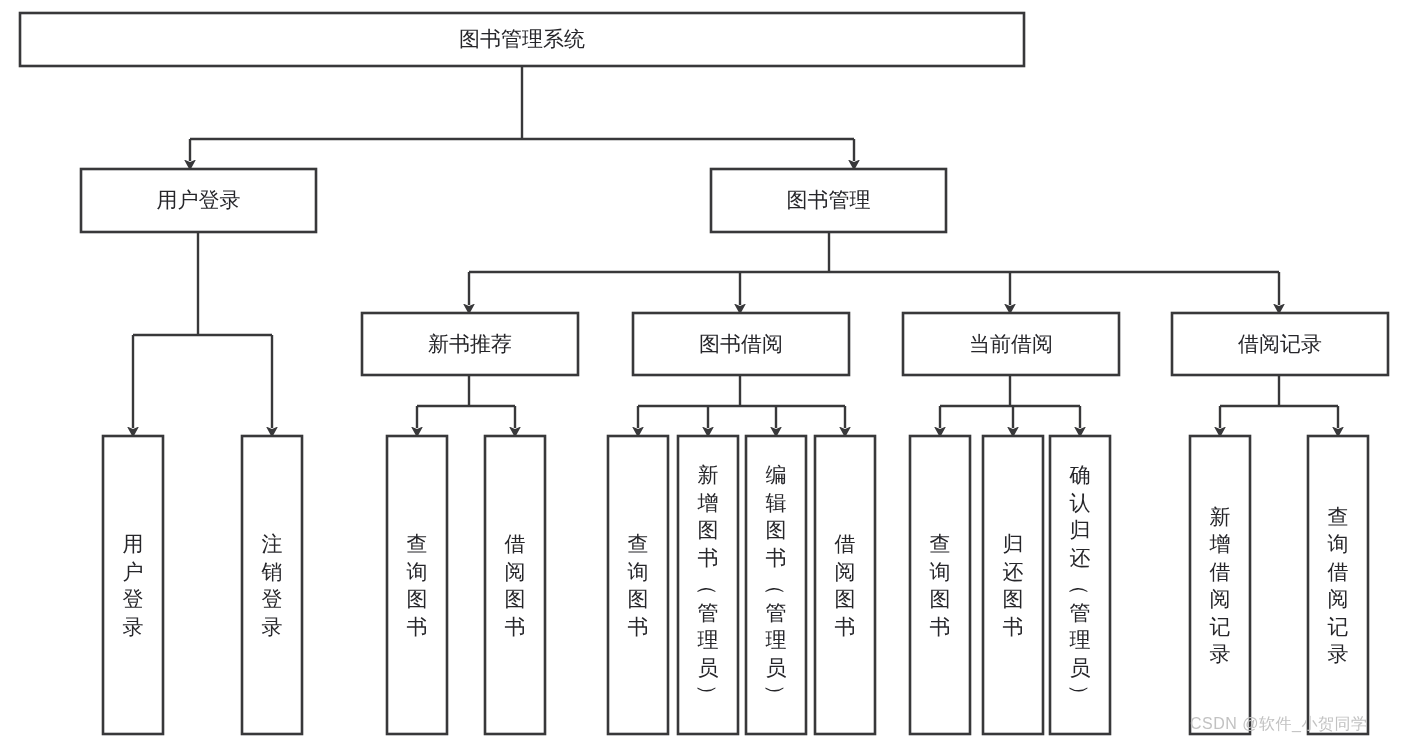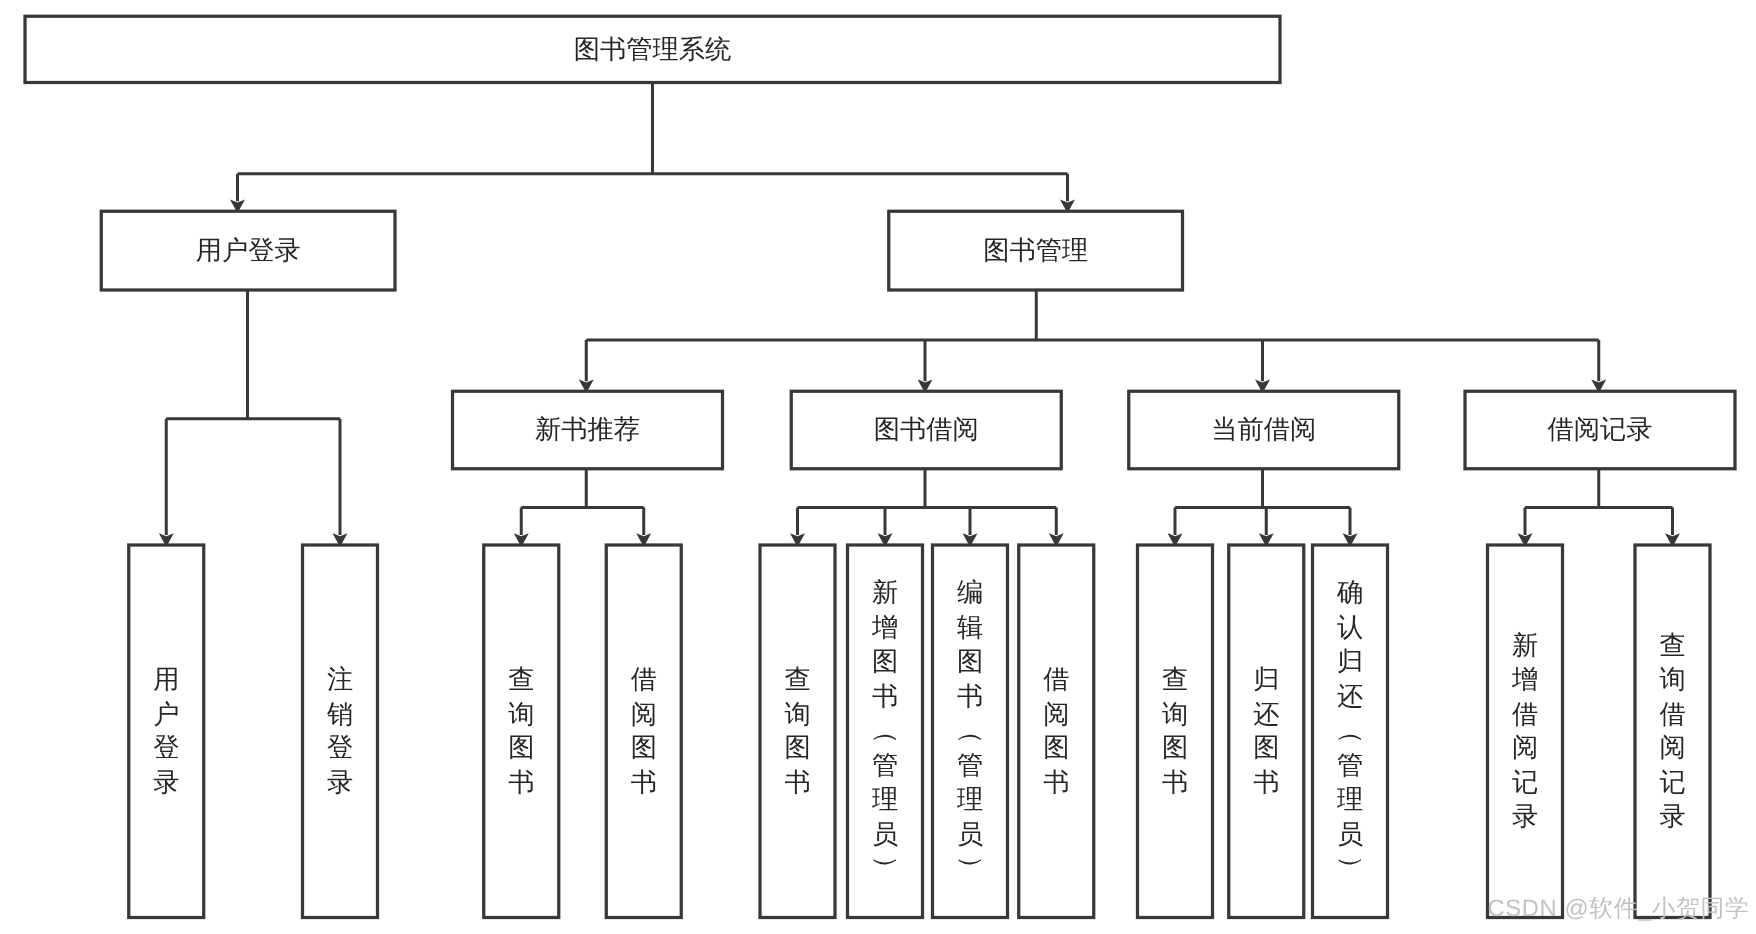--- a/index.html
+++ b/index.html
@@ -69,21 +69,21 @@
   .vtext span {
     display: block;
   }
   .vtext span.rot {
     transform: rotate(90deg);
     transform-origin: center center;
   }
   .watermark {
     position: absolute;
     font-family: "Liberation Sans", "DejaVu Sans", sans-serif;
-    font-size: 19px;
+    font-size: 16px;
     color: #c2c2c2;
     letter-spacing: 0.5px;
     white-space: nowrap;
     pointer-events: none;
   }
 </style>
 </head>
 <body>
 
 <div id="diagram-root">

